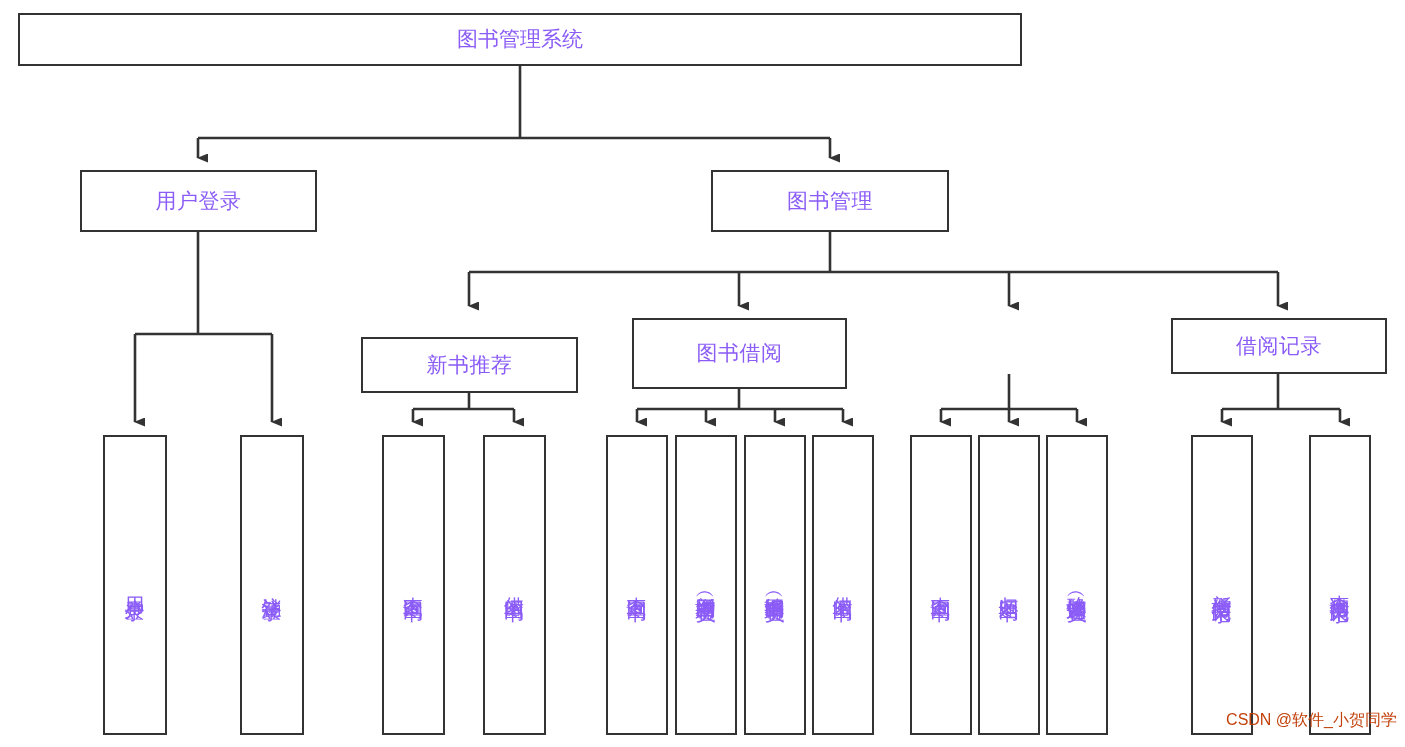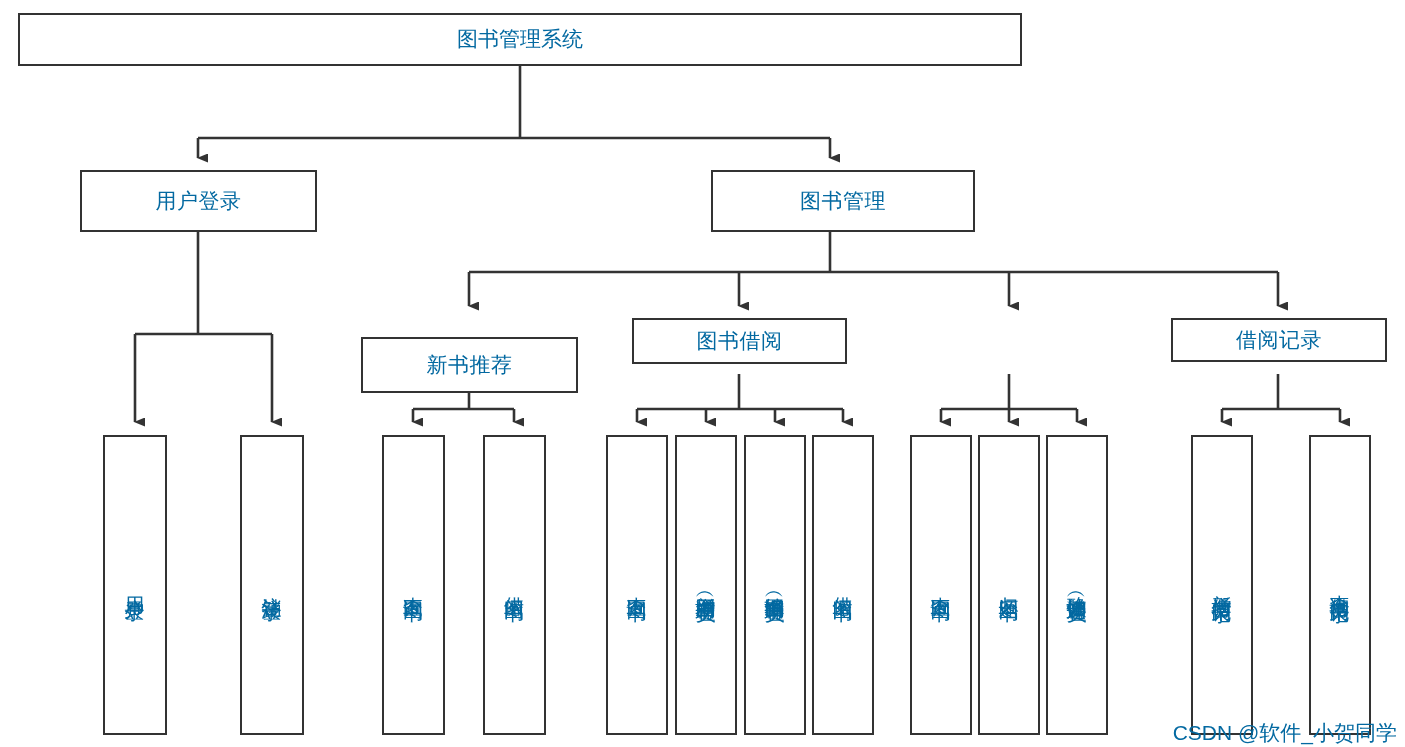--- a/index.html
+++ b/index.html
@@ -29,21 +29,21 @@
     position: absolute;
     box-sizing: border-box;
     background: #ffffff;
     border: 2px solid #333333;
     display: flex;
     align-items: center;
     justify-content: center;
     overflow: hidden;
   }
   .node .lbl {
-    color: #0369a1;
+    color: #8b5cf6;
     text-align: center;
     line-height: 1.18;
     white-space: pre;
   }
   .node.horiz .lbl {
     font-size: 21px;
     letter-spacing: 0.5px;
   }
   .node.root .lbl {
     font-size: 21px;
@@ -59,23 +59,23 @@
     line-height: 1.0;
     letter-spacing: 2px;
   }
   .node.leaf.tall .lbl {
     font-size: 20px;
     letter-spacing: 1px;
   }
   .watermark {
     position: absolute;
     right: 8px;
-    bottom: 0;
-    font-size: 21px;
-    color: #0369a1;
+    bottom: 16px;
+    font-size: 16px;
+    color: #c2410c;
     white-space: nowrap;
     font-family: "Liberation Sans", "DejaVu Sans", sans-serif;
   }
 </style>
 </head>
 <body>
 
 <div id="canvas">
 
   <svg class="wires" viewBox="0 0 1405 747">
@@ -128,31 +128,31 @@
     </g>
   </svg>
 
   <div class="node root" style="left:18px; top:13px; width:1004px; height:53px;">
     <span class="lbl">图书管理系统</span>
   </div>
 
   <div class="node horiz" style="left:80px; top:170px; width:237px; height:62px;">
     <span class="lbl">用户登录</span>
   </div>
-  <div class="node horiz" style="left:711px; top:170px; width:264px; height:62px;">
+  <div class="node horiz" style="left:711px; top:170px; width:238px; height:62px;">
     <span class="lbl">图书管理</span>
   </div>
 
   <div class="node horiz" style="left:361px; top:337px; width:217px; height:56px;">
     <span class="lbl">新书推荐</span>
   </div>
-  <div class="node horiz" style="left:632px; top:318px; width:215px; height:46px;">
+  <div class="node horiz" style="left:632px; top:318px; width:215px; height:71px;">
     <span class="lbl">图书借阅</span>
   </div>
-  <div class="node horiz" style="left:1171px; top:318px; width:216px; height:44px;">
+  <div class="node horiz" style="left:1171px; top:318px; width:216px; height:56px;">
     <span class="lbl">借阅记录</span>
   </div>
 
   <div class="node leaf" style="left:103px; top:435px; width:64px; height:300px;">
     <span class="lbl">用户登录</span>
   </div>
   <div class="node leaf" style="left:240px; top:435px; width:64px; height:300px;">
     <span class="lbl">注销登录</span>
   </div>
 

